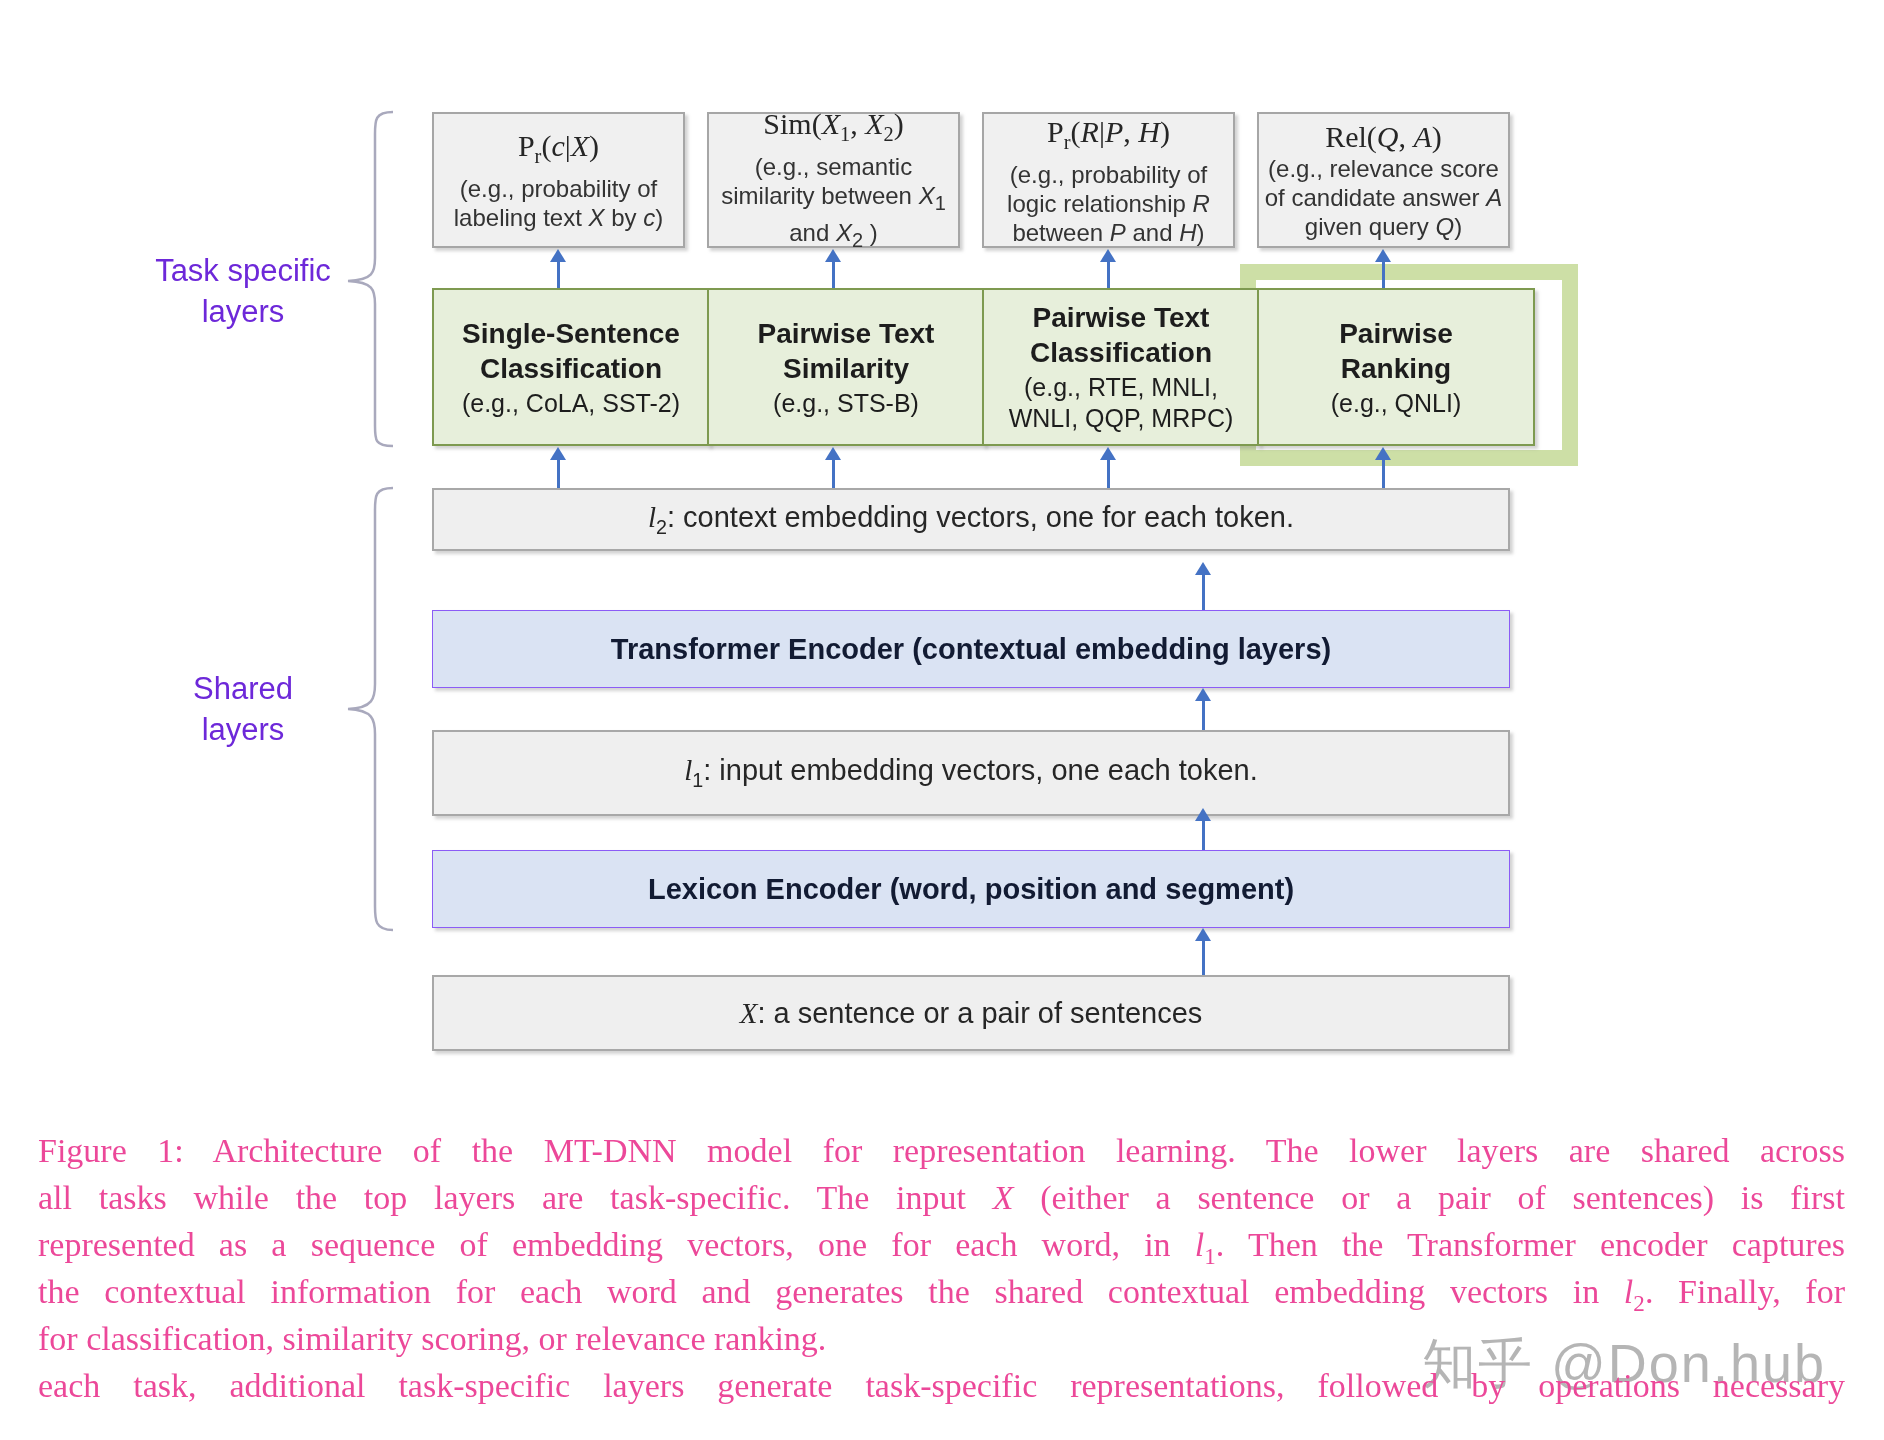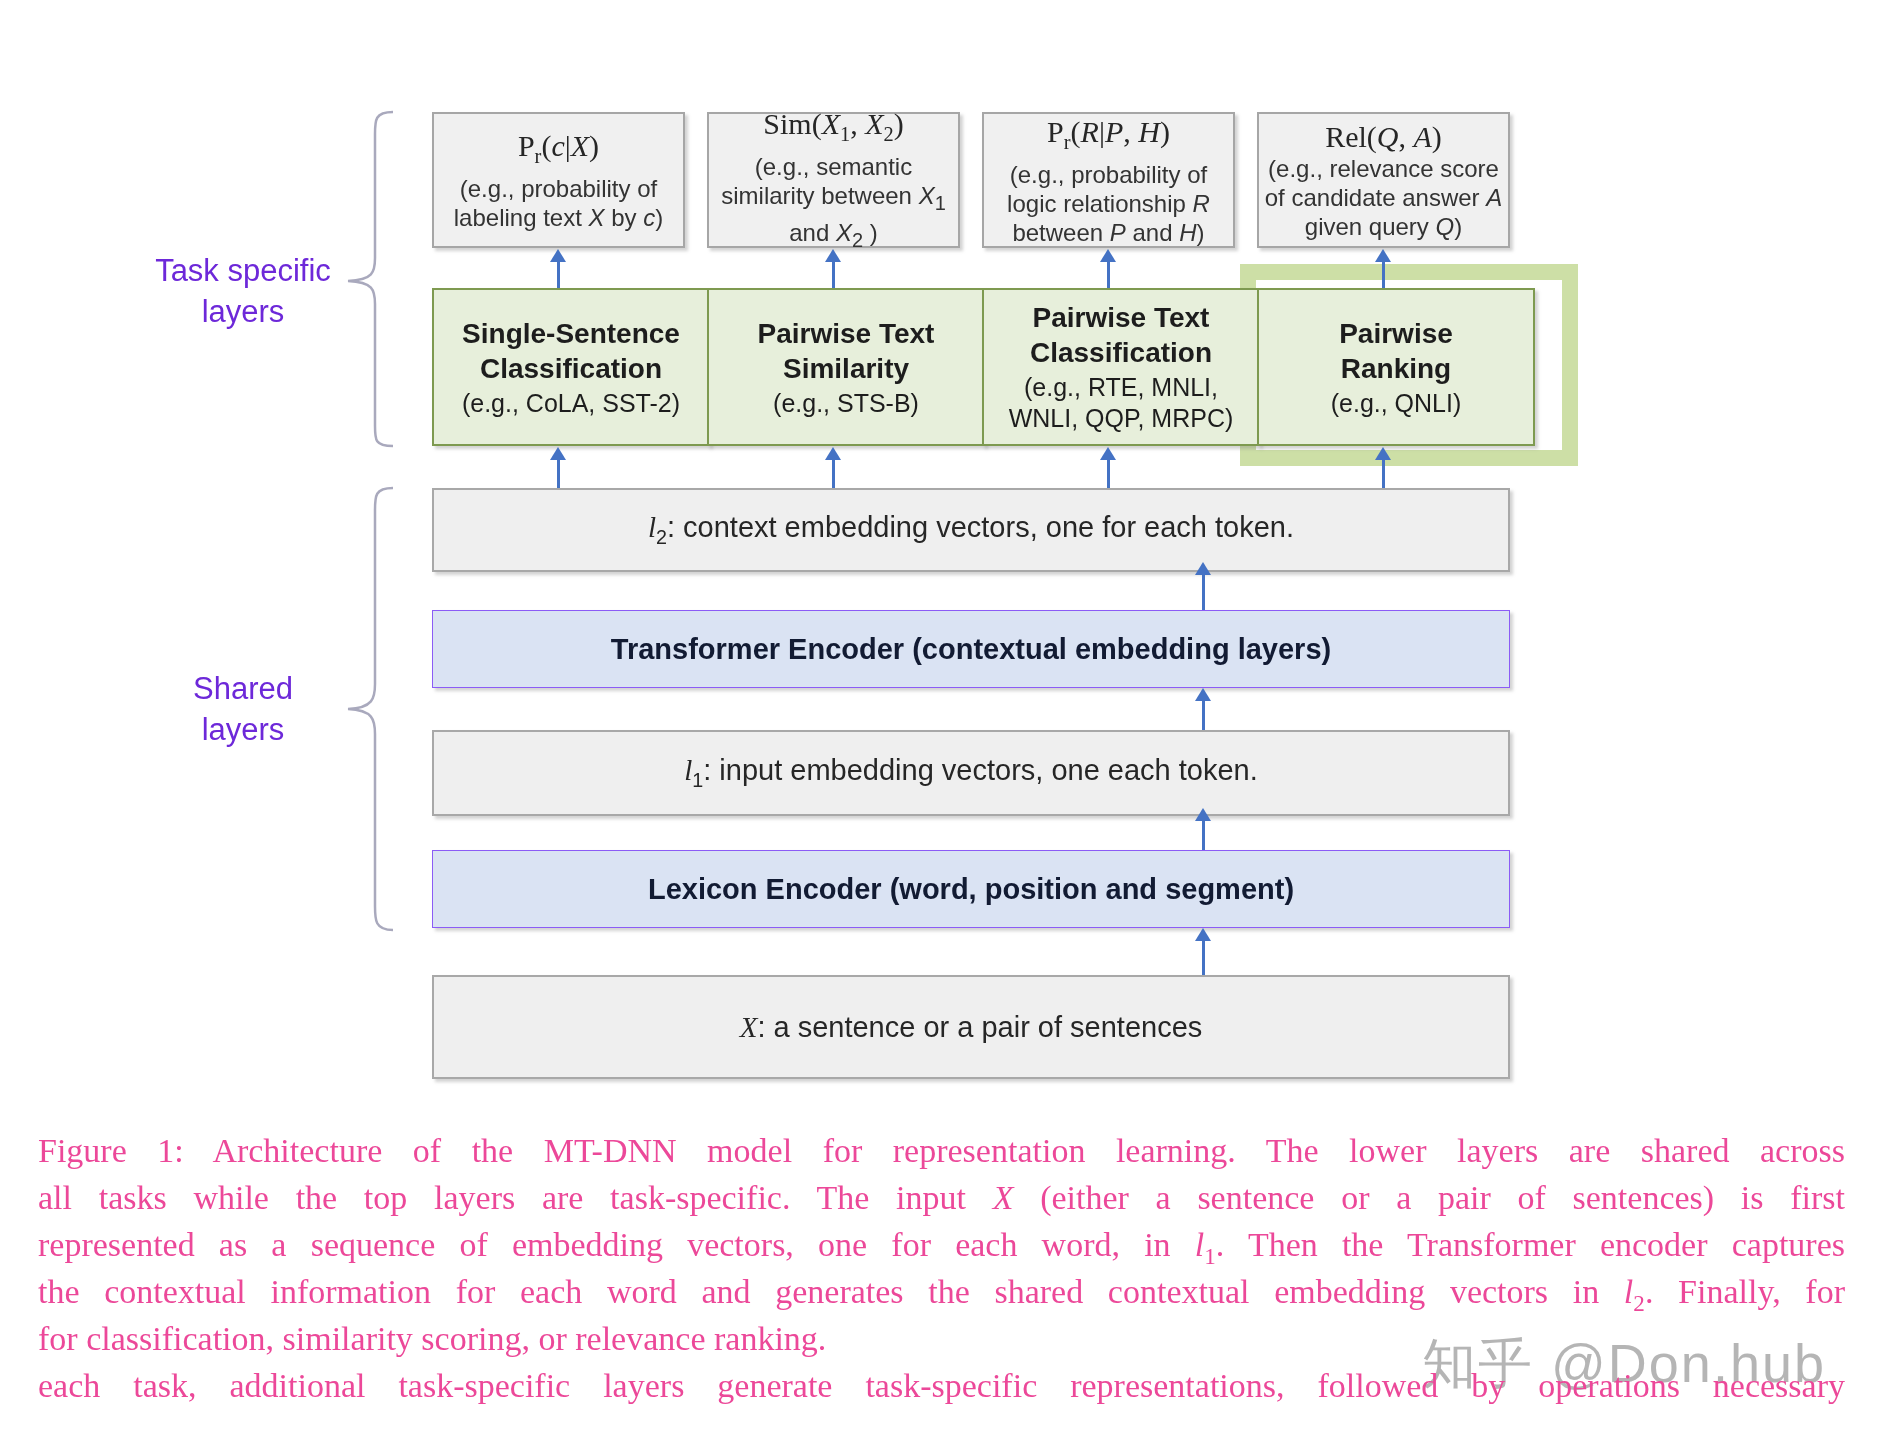--- a/index.html
+++ b/index.html
@@ -128,33 +128,33 @@
   <div class="arrow" style="left:556.5px;top:261px;height:27px;"></div>
   <div class="arrow" style="left:831.5px;top:261px;height:27px;"></div>
   <div class="arrow" style="left:1106.5px;top:261px;height:27px;"></div>
   <div class="arrow" style="left:1381.5px;top:261px;height:27px;"></div>
 
   <div class="arrow" style="left:556.5px;top:459px;height:29px;"></div>
   <div class="arrow" style="left:831.5px;top:459px;height:29px;"></div>
   <div class="arrow" style="left:1106.5px;top:459px;height:29px;"></div>
   <div class="arrow" style="left:1381.5px;top:459px;height:29px;"></div>
 
-  <div class="bar gray" style="top:488px;height:84px;">
+  <div class="bar gray" style="top:488px;height:63px;">
     <span><i>l</i><sub>2</sub>: context embedding vectors, one for each token.</span>
   </div>
   <div class="bar blue" style="top:610px;height:78px;">
     <span>Transformer Encoder (contextual embedding layers)</span>
   </div>
   <div class="bar gray" style="top:730px;height:86px;">
     <span><i>l</i><sub>1</sub>: input embedding vectors, one each token.</span>
   </div>
   <div class="bar blue" style="top:850px;height:78px;">
     <span>Lexicon Encoder (word, position and segment)</span>
   </div>
-  <div class="bar gray" style="top:975px;height:104px;">
+  <div class="bar gray" style="top:975px;height:76px;">
     <span><i>X</i>: a sentence or a pair of sentences</span>
   </div>
 
   <div class="arrow" style="left:1201.5px;top:574px;height:36px;"></div>
   <div class="arrow" style="left:1201.5px;top:700px;height:30px;"></div>
   <div class="arrow" style="left:1201.5px;top:820px;height:30px;"></div>
   <div class="arrow" style="left:1201.5px;top:940px;height:35px;"></div>
 
   <div class="caption">
     <div class="cline">Figure 1:  Architecture of the MT-DNN model for representation learning.  The lower layers are shared across</div>

